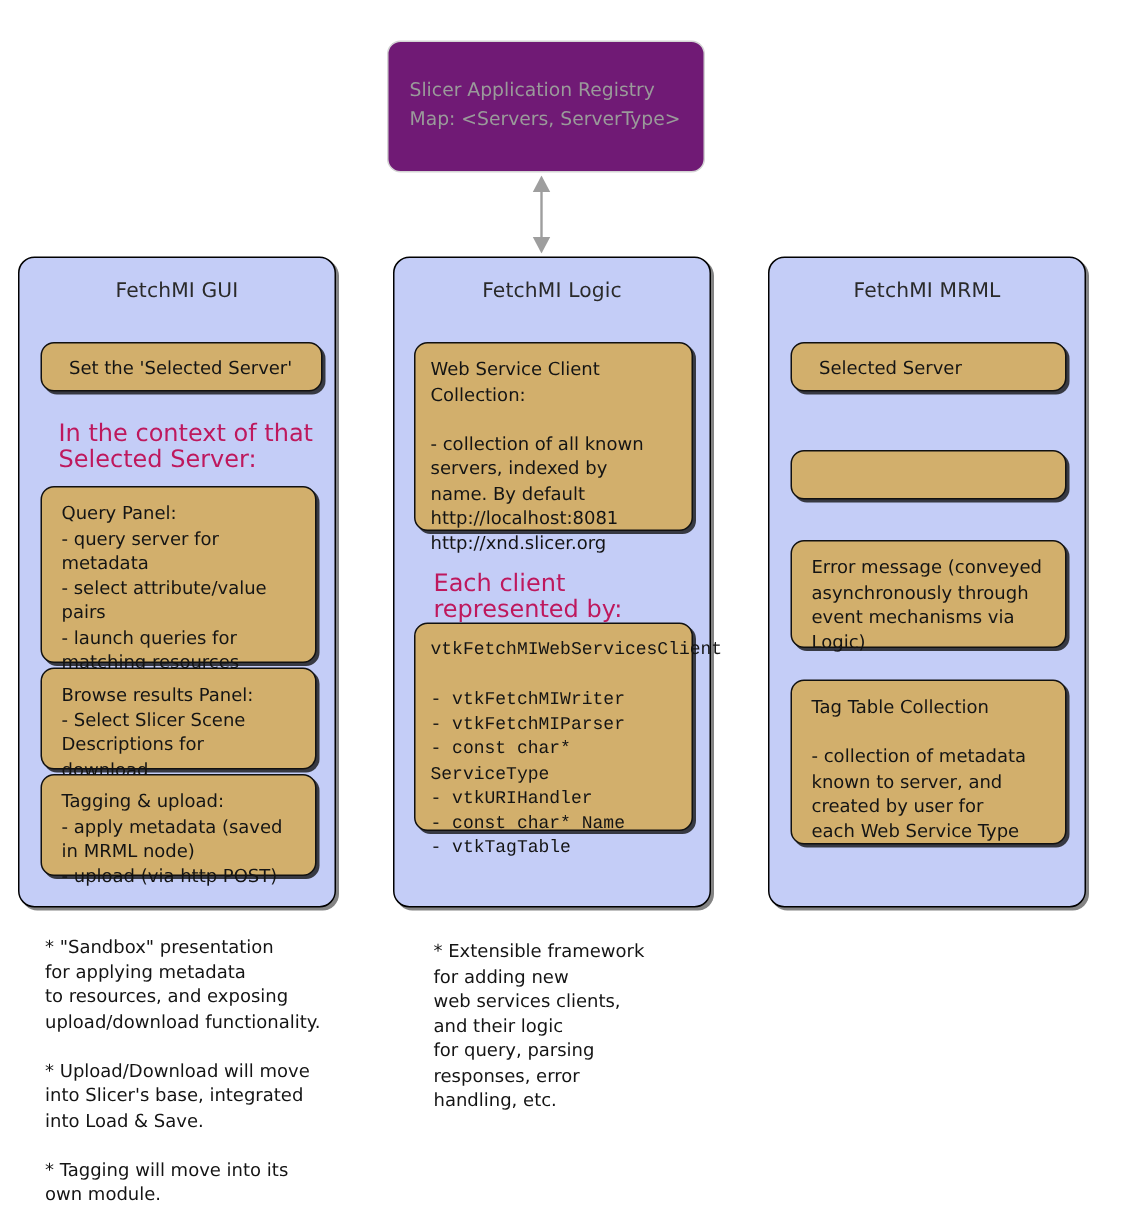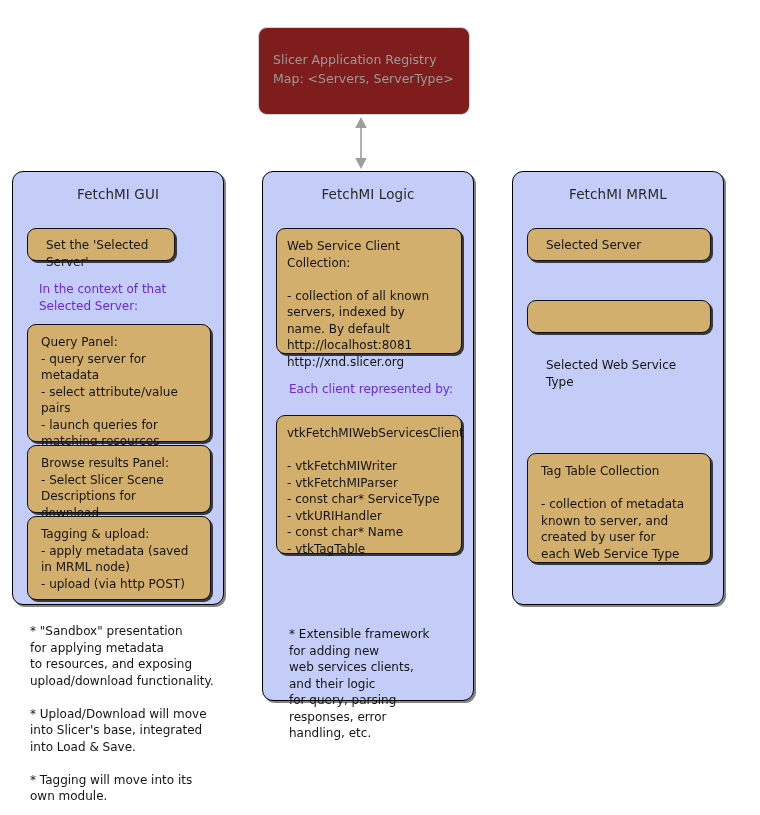--- a/index.html
+++ b/index.html
@@ -24,21 +24,21 @@
     height: 815px;
   }
 
   
   .registry-box {
     position: absolute;
     left: 258px;
     top: 27px;
     width: 212px;
     height: 88px;
-    background: #7f1d1d;
+    background: #701a75;
     border: 1px solid #d4d4d4;
     border-radius: 9px;
     box-sizing: border-box;
   }
   .registry-text {
     position: absolute;
     left: 14px;
     top: 22px;
     font-size: 12.5px;
     line-height: 19px;
@@ -59,21 +59,21 @@
   .column {
     position: absolute;
     width: 212px;
     background: #c4cdf7;
     border: 1px solid #000000;
     border-radius: 11px;
     box-sizing: border-box;
     box-shadow: 2px 2px 0 0 rgba(30,30,30,0.55);
   }
   .col-gui   { left: 12px;  top: 171px; height: 434px; }
-  .col-logic { left: 262px; top: 171px; height: 530px; }
+  .col-logic { left: 262px; top: 171px; height: 434px; }
   .col-mrml  { left: 512px; top: 171px; height: 434px; }
 
   .col-title {
     position: absolute;
     left: 0;
     top: 14px;
     width: 100%;
     text-align: center;
     font-size: 13.5px;
     color: #2a2a2a;
@@ -97,23 +97,23 @@
     font-size: 12px;
     line-height: 16.5px;
     color: #141414;
     white-space: pre-line;
   }
   .node-text.centerish { left: 18px; }
 
   
   .col-note {
     position: absolute;
-    font-size: 12px;
+    font-size: 16px;
     line-height: 16.5px;
-    color: #6d28d9;
+    color: #be185d;
     white-space: pre-line;
   }
 
   
   .footnote {
     position: absolute;
     font-size: 12px;
     line-height: 16.5px;
     color: #141414;
     white-space: pre-line;
@@ -136,21 +136,21 @@
     <svg width="18" height="52" viewBox="0 0 18 52" xmlns="http://www.w3.org/2000/svg">
       <line x1="9" y1="9" x2="9" y2="43" stroke="#9e9e9e" stroke-width="1.6"></line>
       <polygon points="9,0 3.2,11 14.8,11" fill="#9e9e9e"></polygon>
       <polygon points="9,52 3.2,41 14.8,41" fill="#9e9e9e"></polygon>
     </svg>
   </div>
 
   <div class="column col-gui">
     <div class="col-title">FetchMI GUI</div>
 
-    <div class="node" style="left:14px; top:56px; width:148px; height:33px;">
+    <div class="node" style="left:14px; top:56px; width:188px; height:33px;">
       <div class="node-text centerish" style="top:8px;">Set the 'Selected Server'</div>
     </div>
 
     <div class="col-note" style="left:26px; top:109px; width:175px;">In the context of that
 Selected Server:</div>
 
     <div class="node" style="left:14px; top:152px; width:184px; height:118px;">
       <div class="node-text">Query Panel:
    - query server for
      metadata
@@ -160,21 +160,21 @@
      matching resources</div>
     </div>
 
     <div class="node" style="left:14px; top:273px; width:184px; height:68px;">
       <div class="node-text">Browse results Panel:
    - Select Slicer Scene
      Descriptions for
      download</div>
     </div>
 
-    <div class="node" style="left:14px; top:344px; width:184px; height:84px;">
+    <div class="node" style="left:14px; top:344px; width:184px; height:68px;">
       <div class="node-text">Tagging &amp; upload:
    - apply metadata (saved
      in MRML node)
    - upload (via http POST)</div>
     </div>
   </div>
 
   <div class="column col-logic">
     <div class="col-title">FetchMI Logic</div>
 
@@ -183,21 +183,21 @@
 
  - collection of all known
    servers, indexed by
    name. By default
    http://localhost:8081
    http://xnd.slicer.org</div>
     </div>
 
     <div class="col-note" style="left:26px; top:209px; width:180px;">Each client represented by:</div>
 
-    <div class="node" style="left:13px; top:243px; width:186px; height:139px;">
+    <div class="node" style="left:13px; top:243px; width:186px; height:139px;font-family:Liberation Mono, monospace;">
       <div class="node-text" style="left:10px;">vtkFetchMIWebServicesClient
 
  - vtkFetchMIWriter
  - vtkFetchMIParser
  - const char* ServiceType
  - vtkURIHandler
  - const char* Name
  - vtkTagTable</div>
     </div>
   </div>
@@ -206,20 +206,26 @@
     <div class="col-title">FetchMI MRML</div>
 
     <div class="node" style="left:14px; top:56px; width:184px; height:33px;">
       <div class="node-text centerish" style="top:8px;">Selected Server</div>
     </div>
 
     <div class="node" style="left:14px; top:128px; width:184px; height:33px;">
       <div class="node-text centerish" style="top:8px;margin-top:48px;">Selected Web Service Type</div>
     </div>
 
+    <div class="node" style="left:14px; top:188px; width:184px; height:72px;">
+      <div class="node-text">Error message (conveyed
+asynchronously through
+event mechanisms via
+Logic)</div>
+    </div>
 
     <div class="node" style="left:14px; top:281px; width:184px; height:110px;">
       <div class="node-text">Tag Table Collection
 
   - collection of  metadata
     known to server, and
     created by user for
     each Web Service Type</div>
     </div>
   </div>

